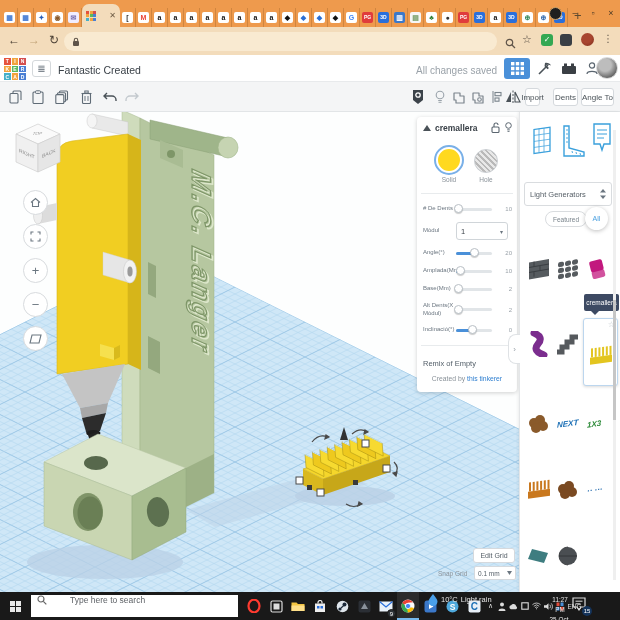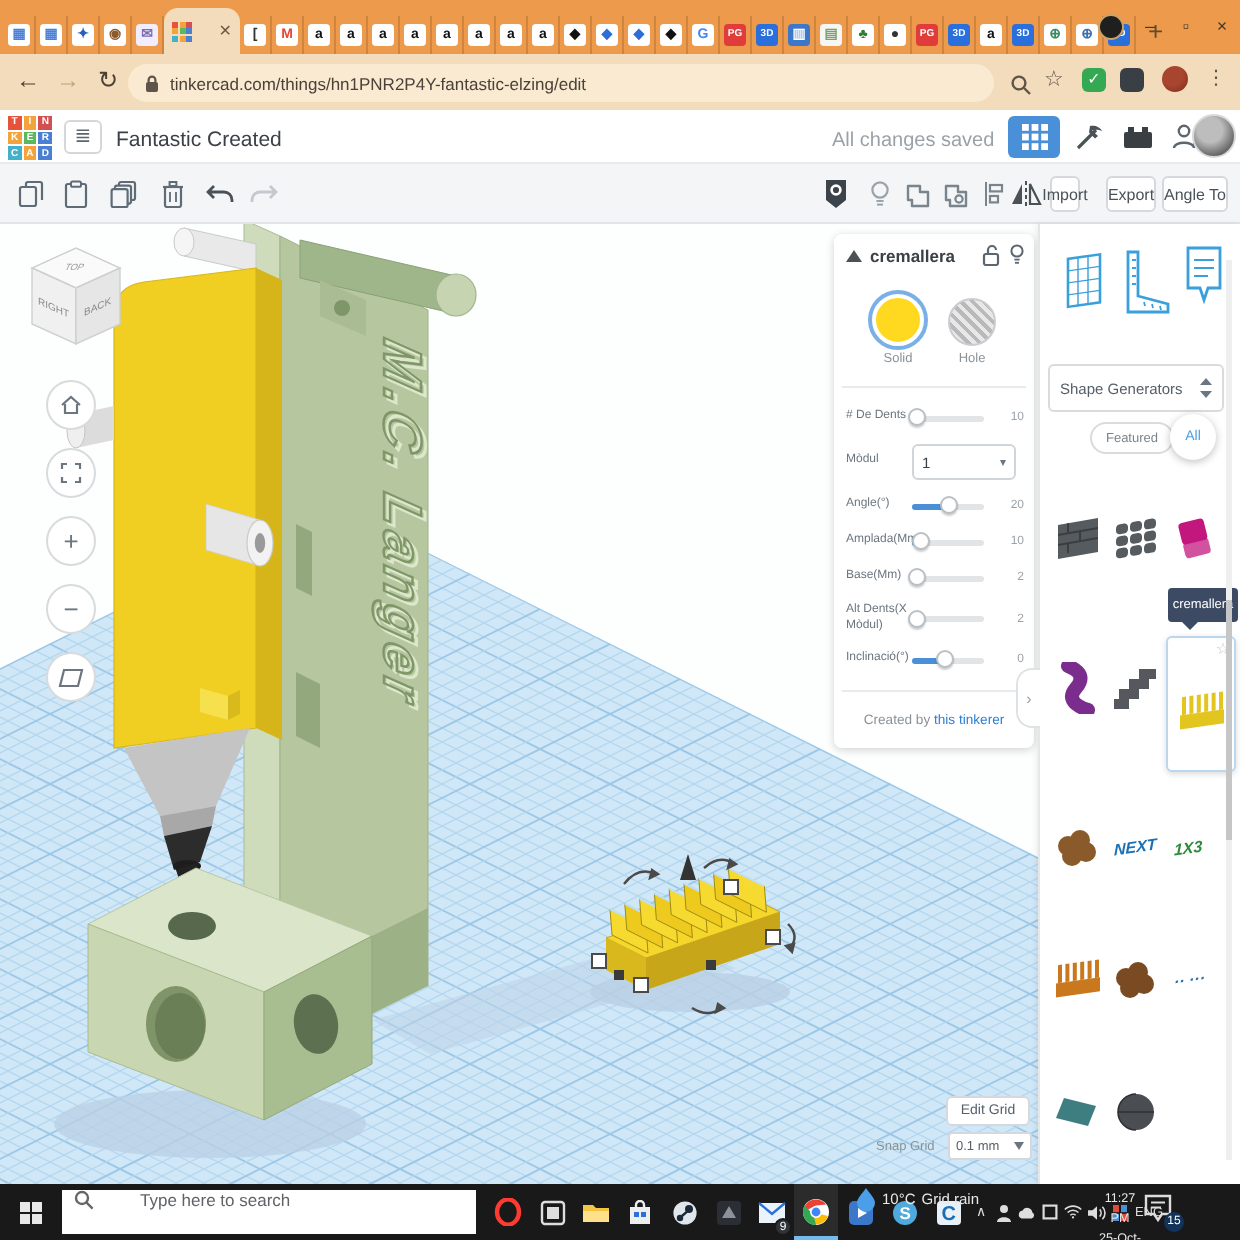--- a/index.html
+++ b/index.html
@@ -268,21 +268,20 @@
 
 <div class="abs" id="urlrow"></div>
 <div class="abs navbtn" style="left:6px">←</div>
 <div class="abs navbtn" style="left:26px;color:#c2a378">→</div>
 <div class="abs navbtn" style="left:46px">↻</div>
 <div class="abs" id="urlpill">
   <svg width="8" height="10" viewBox="0 0 8 10">
     <rect x="1" y="4" width="6" height="5" rx="1" fill="#5f5449"></rect>
     <path d="M2.3 4V3a1.7 1.7 0 0 1 3.4 0v1" fill="none" stroke="#5f5449" stroke-width="1.1"></path>
   </svg>
-  <span id="urltext">tinkercad.com/things/hn1PNR2P4Y-fantastic-elzing/edit</span>
 </div>
 <div class="abs" style="left:505px;top:35px">
   <svg width="11" height="11" viewBox="0 0 11 11">
       <circle cx="4.5" cy="4.5" r="3.2" fill="none" stroke="#5f5449" stroke-width="1.2"></circle>
       <line x1="7" y1="7" x2="10" y2="10" stroke="#5f5449" stroke-width="1.2"></line>
     </svg>
 </div>
 <div class="abs urlicon" style="left:522px">☆</div>
 <div class="abs extbox" style="left:541px;background:#34a853">✓</div>
 <div class="abs extbox" style="left:560px;background:#3a3f45"></div>
@@ -413,21 +412,21 @@
     </svg>
 </div>
 <div class="abs tbtn" style="left:504px">
   <svg width="16" height="14" viewBox="0 0 16 14">
       <path d="M6 2 L6 12 L1 12 Z" fill="#4a5258"></path>
       <path d="M10 2 L10 12 L15 12 Z" fill="none" stroke="#4a5258" stroke-width="1.1"></path>
       <line x1="8" y1="0.5" x2="8" y2="13.5" stroke="#4a5258" stroke-width="1" stroke-dasharray="2 1.5"></line>
     </svg>
 </div>
 <div class="abs tb-btn" style="left:525px;width:15px">Import</div>
-<div class="abs tb-btn" style="left:553px;width:25px">Export</div>
+<div class="abs tb-btn" style="left:553px;width:25px">Dents</div>
 <div class="abs tb-btn" style="left:581px;width:33px">Angle To</div>
 
 <div class="abs" id="canvas">
   <svg id="scene" width="620" height="480" viewBox="0 0 620 480">
     <defs>
       <clipPath id="planeClip">
           <polygon points="165,140 680,397 680,480 -60,480 -60,252"></polygon>
         </clipPath>
     </defs>
     <polygon points="165,140 680,397 680,480 -60,480 -60,252" fill="#cfe7f7"></polygon>
@@ -811,20 +810,21 @@
         <div class="pctrl">
           <div class="ptrack">
             <div class="pfill" style="width: 16.2px;"></div>
             <div class="pthumb" style="left: 11.7px;"></div>
           </div>
         </div>
         <div class="pvalue">0</div>
       </div>
     </div>
   <div class="pdivider"></div>
+  <div id="remix">Remix of Empty</div>
   <div id="createdby">
     <span>Created by </span><a href="#">this tinkerer</a>
   </div>
 </div>
 
 <div class="abs" id="shapespanel"></div>
 <div class="abs" style="left:530px;top:120px">
   <svg width="24" height="40" viewBox="0 0 24 40">
       <g transform="skewY(-8)">
         <rect x="4" y="10" width="16" height="24" fill="none" stroke="#3aa0dc" stroke-width="1.3"></rect>
@@ -838,21 +838,21 @@
       <path d="M6 6 h2 M6 10 h2 M6 14 h2 M6 18 h2 M12 27 l0.5 2 M16 28 l0.5 2 M20 29 l0.5 2" stroke="#3aa0dc" stroke-width="0.9"></path>
     </svg>
 </div>
 <div class="abs" style="left:592px;top:122px">
   <svg width="20" height="36" viewBox="0 0 20 36">
       <path d="M2 2 H18 V22 L12 22 L10 28 L8 22 L2 22 Z" fill="none" stroke="#3aa0dc" stroke-width="1.4"></path>
       <path d="M5 8 h10 M5 12 h10 M5 16 h7" stroke="#3aa0dc" stroke-width="1"></path>
     </svg>
 </div>
 <div class="abs" id="gen-select">
-  <span>Shape Generators</span>
+  <span>Light Generators</span>
   <svg width="6" height="10" viewBox="0 0 6 10">
       <polygon points="3,0 6,3.5 0,3.5" fill="#6b7680"></polygon>
       <polygon points="3,10 0,6.5 6,6.5" fill="#6b7680"></polygon>
     </svg>
 </div>
 <div class="abs" id="pill-featured">Featured</div>
 <div class="abs" id="circle-all">All</div>
 <div id="shape-grid"></div>
 <div class="abs" id="sel-card">
   <span id="sel-star">☆</span>
@@ -971,21 +971,21 @@
         <rect x="0.5" y="0.5" width="12" height="12" rx="2" fill="#e8f0f8"></rect>
         <text x="2.8" y="10" font-size="10" font-weight="bold" fill="#1b6fb5" font-family="Liberation Sans,sans-serif">C</text>
       </svg>
     </div>
   </div>
 <div class="abs" id="weather">
   <svg width="10" height="12" viewBox="0 0 10 12">
       <path d="M5 0 C7 3 9.5 5 9.5 7.5 A4.5 4.5 0 0 1 0.5 7.5 C0.5 5 3 3 5 0 Z" fill="#4a9fe8"></path>
     </svg>
   <span>10°C</span>
-  <span>Grid rain</span>
+  <span>Light rain</span>
 </div>
 <div class="abs" id="tray">
   <div class="ti" style="font-size:7px">∧</div>
   <div class="ti">
       <svg width="8" height="9" viewBox="0 0 8 9">
         <circle cx="4" cy="2.5" r="2" fill="#ddd"></circle>
         <path d="M0.5 9 C0.5 5.8 7.5 5.8 7.5 9" fill="#ddd"></path>
       </svg>
     </div>
   <div class="ti">

